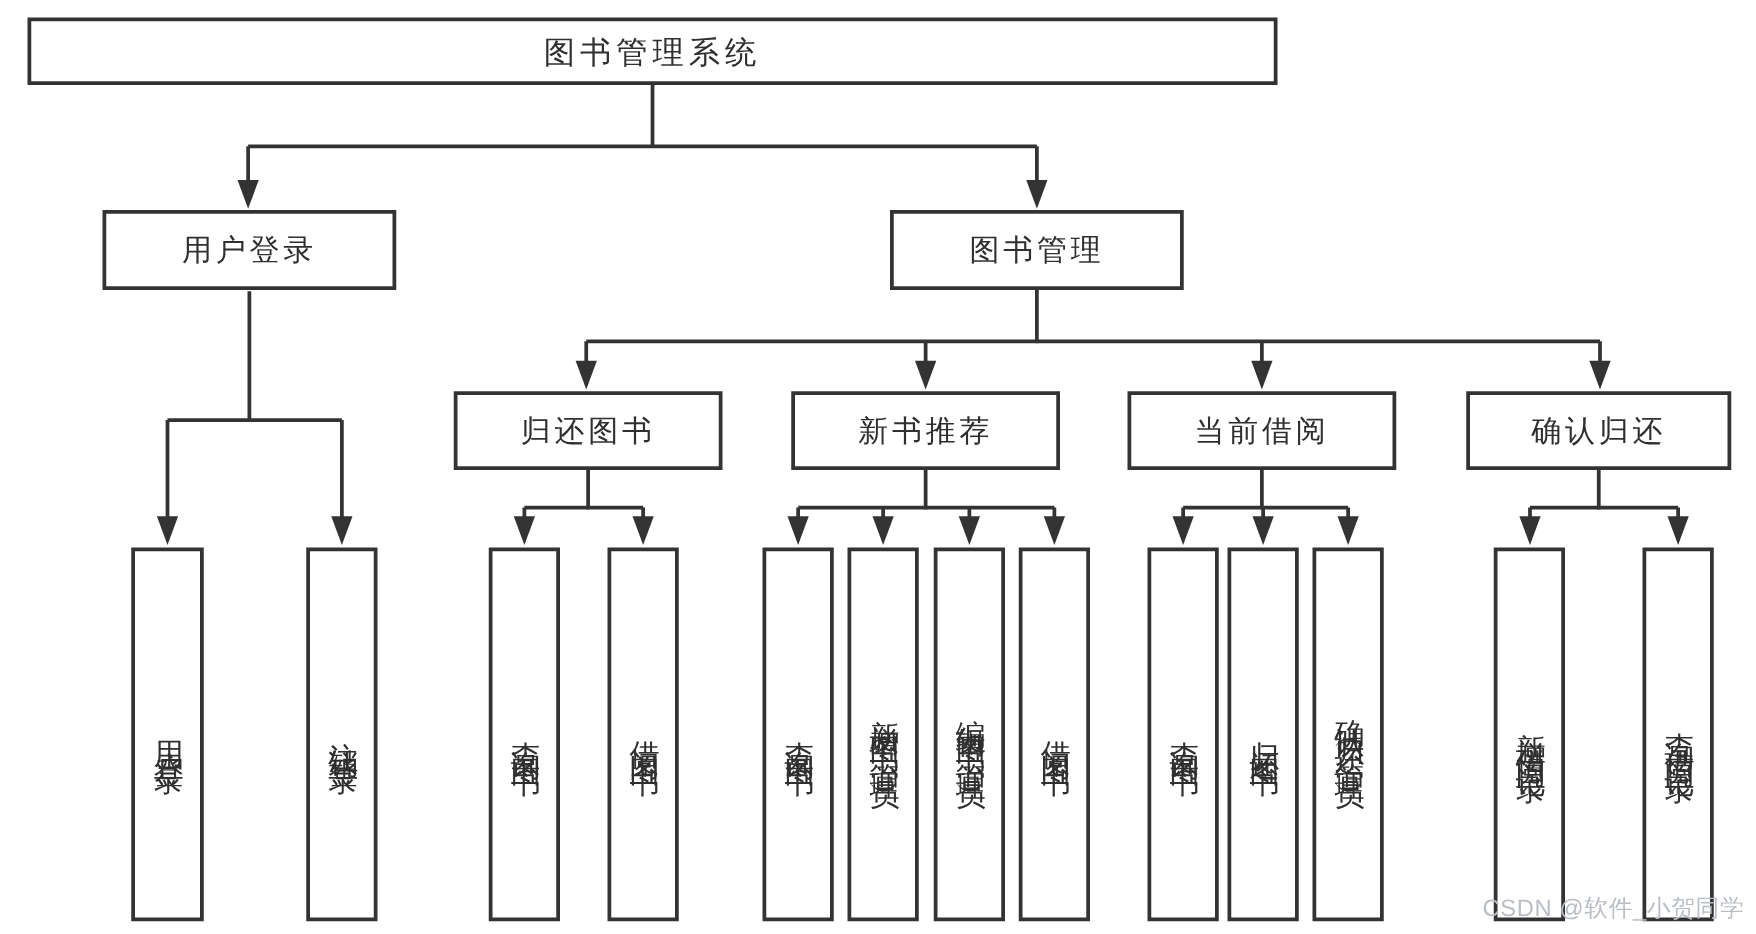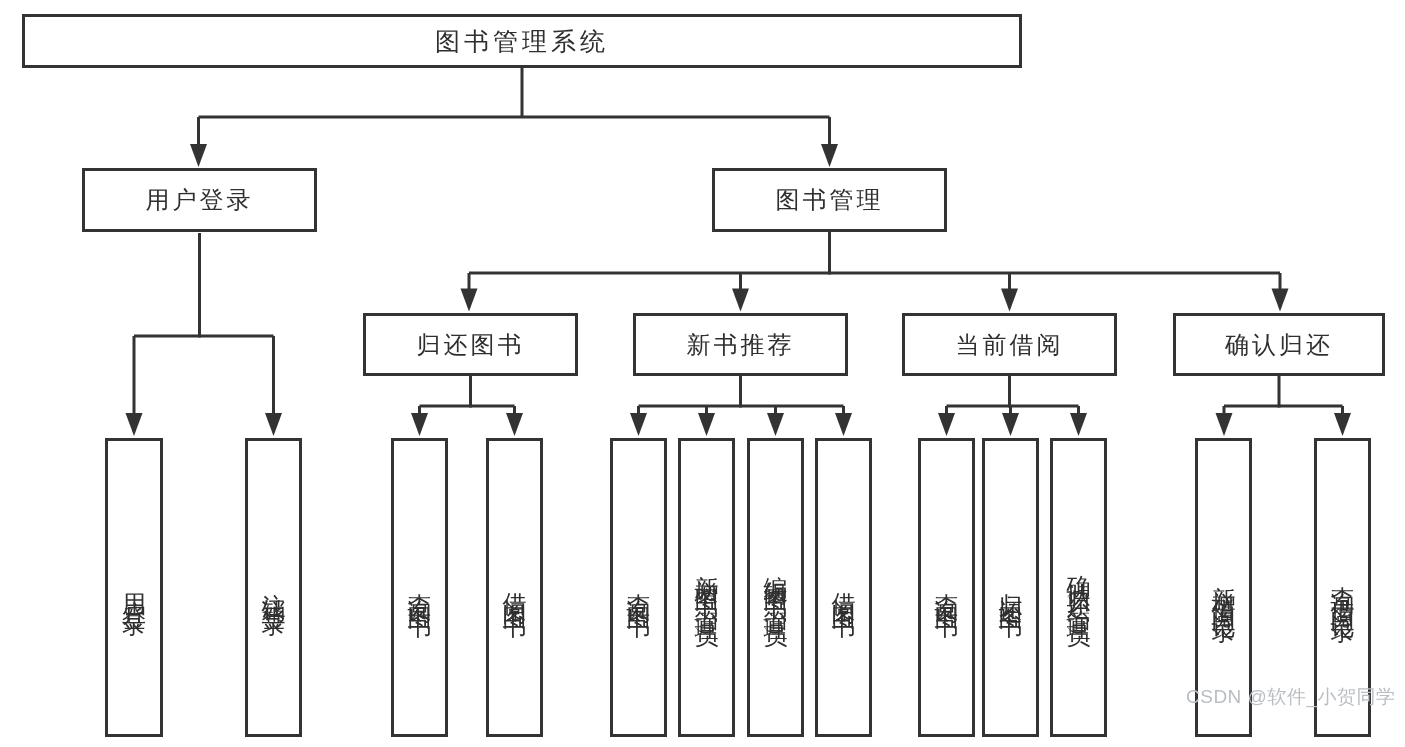--- a/index.html
+++ b/index.html
@@ -47,21 +47,21 @@
   .lf4{left:610px;}
   .lf5{left:678px;}
   .lf6{left:747px;}
   .lf7{left:815px;}
   .lf8{left:918px;}
   .lf9{left:982px;}
   .lf10{left:1050px;}
   .lf11{left:1195px;}
   .lf12{left:1314px;}
   #watermark{
-    position:absolute;left:1186px;top:684px;z-index:5;
+    position:absolute;left:1186px;top:714px;z-index:5;
     font-size:19px;letter-spacing:0.5px;
     color:#b9bec4;white-space:nowrap;
   }
 </style>
 </head>
 <body>
 
 <div id="stage">
 
   <div id="wires"><svg width="1405" height="747" xmlns="http://www.w3.org/2000/svg">

